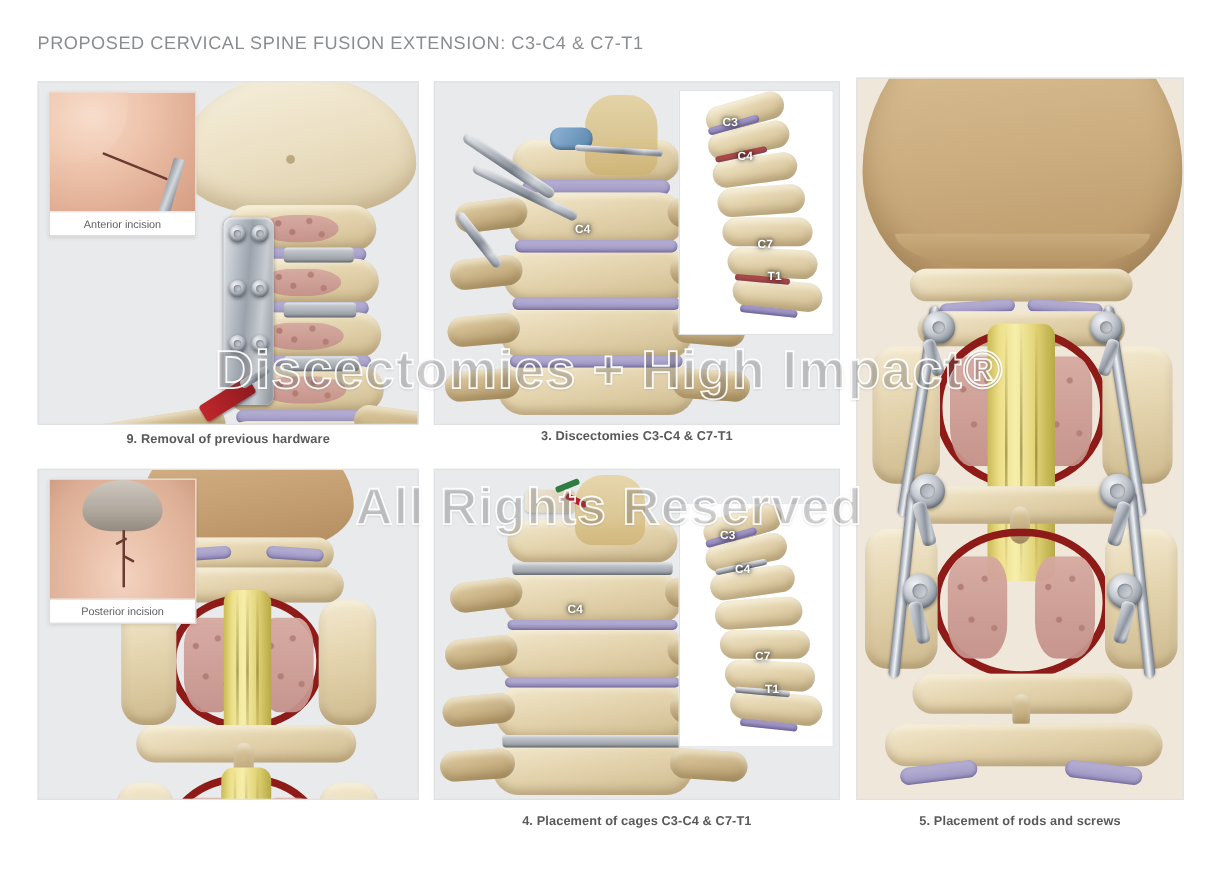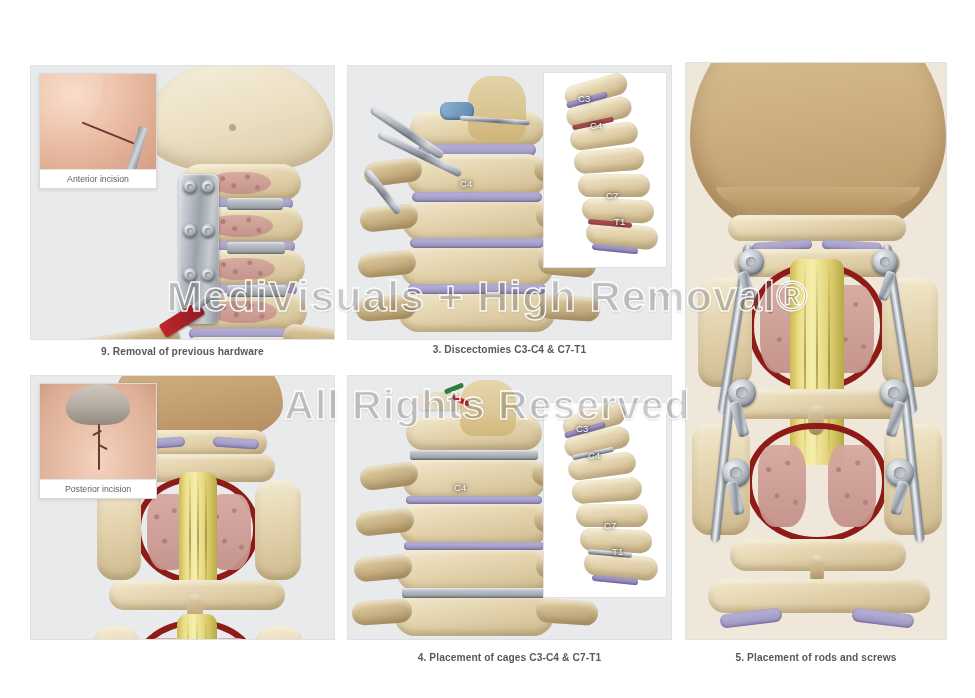--- a/index.html
+++ b/index.html
@@ -91,21 +91,21 @@
     box-shadow:inset 0 0 2px rgba(0,0,0,.5); }
 
   .cage { position:absolute; border-radius:3px;
     background:linear-gradient(180deg,#cfd3d8,#8f959d);
     box-shadow:inset 0 1px 2px rgba(255,255,255,.6), inset 0 -1px 2px rgba(0,0,0,.4); }
 
   .plate { position:absolute; border-radius:7px;
     background:linear-gradient(95deg,#dfe3e8,#9ba2ab 45%,#c8ccd2 70%,#868d97);
     box-shadow:inset 0 1px 2px rgba(255,255,255,.75), 0 1px 3px rgba(0,0,0,.35); }
 
-  .lbl { position:absolute; color:#fff; font-size:9.5px; font-weight:normal;
+  .lbl { position:absolute; color:#fff; font-size:9.5px; font-weight:bold;
          font-family:"Liberation Sans", sans-serif;
          text-shadow:0 0 3px rgba(0,0,0,.85), 0 0 6px rgba(0,0,0,.6);
          letter-spacing:.2px; }
 
   
   .inset-box { position:absolute; background:#fff; border:1px solid #d9dadc;
                box-shadow:0 1px 3px rgba(0,0,0,.12); overflow:hidden; }
   .inset-photo { position:absolute; left:0; right:0; top:0; }
   .inset-cap { position:absolute; left:0; right:0; bottom:0; height:19px;
                background:#fff; border-top:1px solid #e4e5e7;
@@ -138,20 +138,21 @@
              white-space:nowrap; letter-spacing:1px; }
   #wm1 { position:absolute; left:50%; top:272px; transform:translateX(-50%); font-size:43px; }
   #wm2 { position:absolute; left:50%; top:338px; transform:translateX(-50%); font-size:41px; }
   #wm3 { position:absolute; left:50%; top:382px; transform:translateX(-50%); font-size:41px; }
 </style>
 </head>
 <body>
 
 <div class="page">
 
+  <div class="page-title">PROPOSED CERVICAL SPINE FUSION EXTENSION: C3-C4 &amp; C7-T1</div>
 
   <div class="panel" id="p1">
     <div class="panel-inner">
       <div class="art">
 
         <div style="position:absolute;left:112px;top:-6px;width:190px;height:112px;border-radius:48% 48% 40% 40%/64% 64% 36% 36%;background:linear-gradient(165deg,#f6f0de 0%,#ece0c4 50%,#d9c9a4 100%);box-shadow:inset 0 -8px 14px rgba(140,115,70,.3);"></div>
         <div style="position:absolute;left:198px;top:58px;width:7px;height:7px;border-radius:50%;background:#b09c74;opacity:.8;"></div>
 
         <div class="bone" style="left:150px;top:98px;width:120px;height:36px;border-radius:30px 30px 26px 26px;"></div>
         <div class="disc" style="left:158px;top:132px;width:104px;height:11px;"></div>
@@ -416,17 +417,17 @@
         <div class="metal" style="left:48px;top:338px;width:11px;height:36px;border-radius:4px;transform:rotate(-16deg);"></div>
         <div class="metal" style="left:204px;top:338px;width:11px;height:36px;border-radius:4px;transform:rotate(16deg);"></div>
         <div class="metal" style="left:44px;top:418px;width:11px;height:34px;border-radius:4px;transform:rotate(-14deg);"></div>
         <div class="metal" style="left:208px;top:418px;width:11px;height:34px;border-radius:4px;transform:rotate(14deg);"></div>
       </div>
     </div>
   </div>
   <div class="caption" id="c5">5. Placement of rods and screws</div>
 
   <div class="wm">
-    <div class="wm-line" id="wm1">MediVisuals + High Removal®</div>
+    <div class="wm-line" id="wm1">Discectomies + High Impact®</div>
     <div class="wm-line" id="wm3">All Rights Reserved</div>
   </div>
 
 </div>
 
 </body></html>

